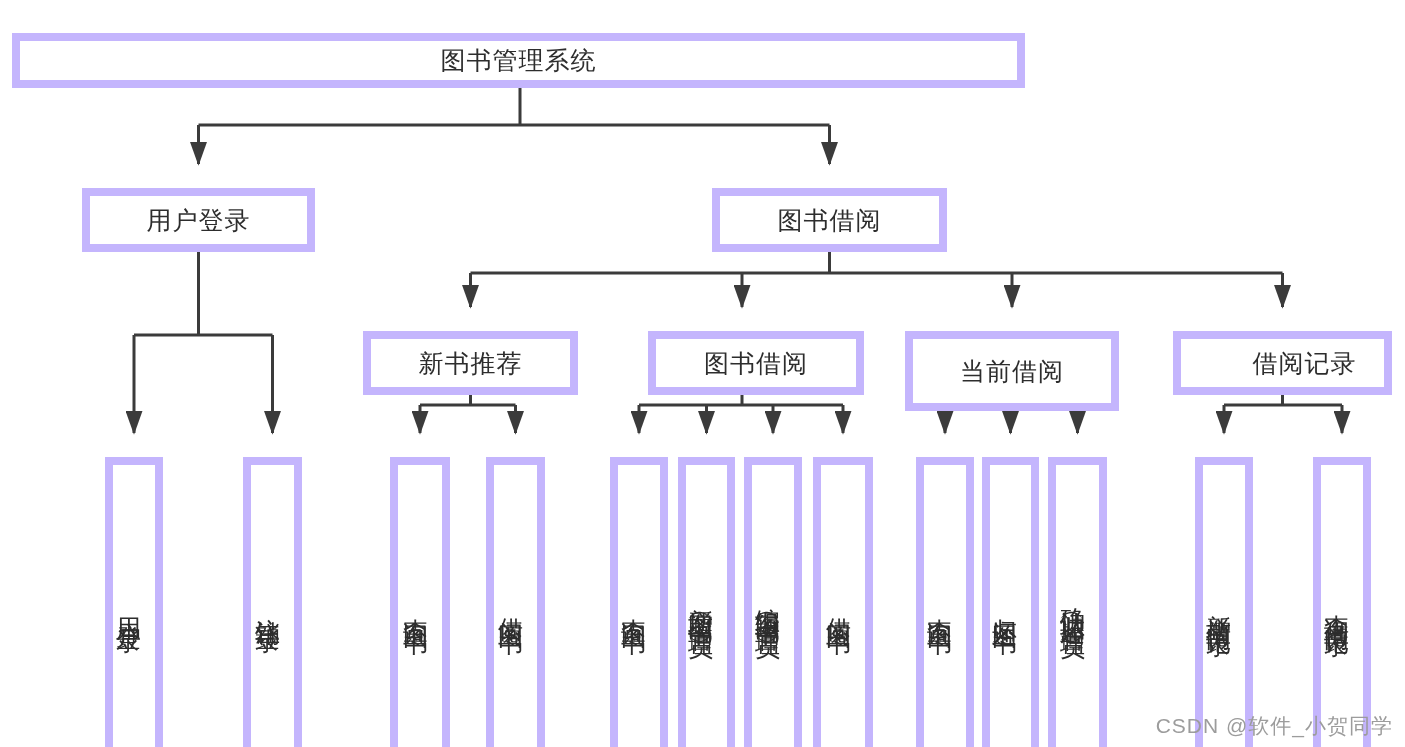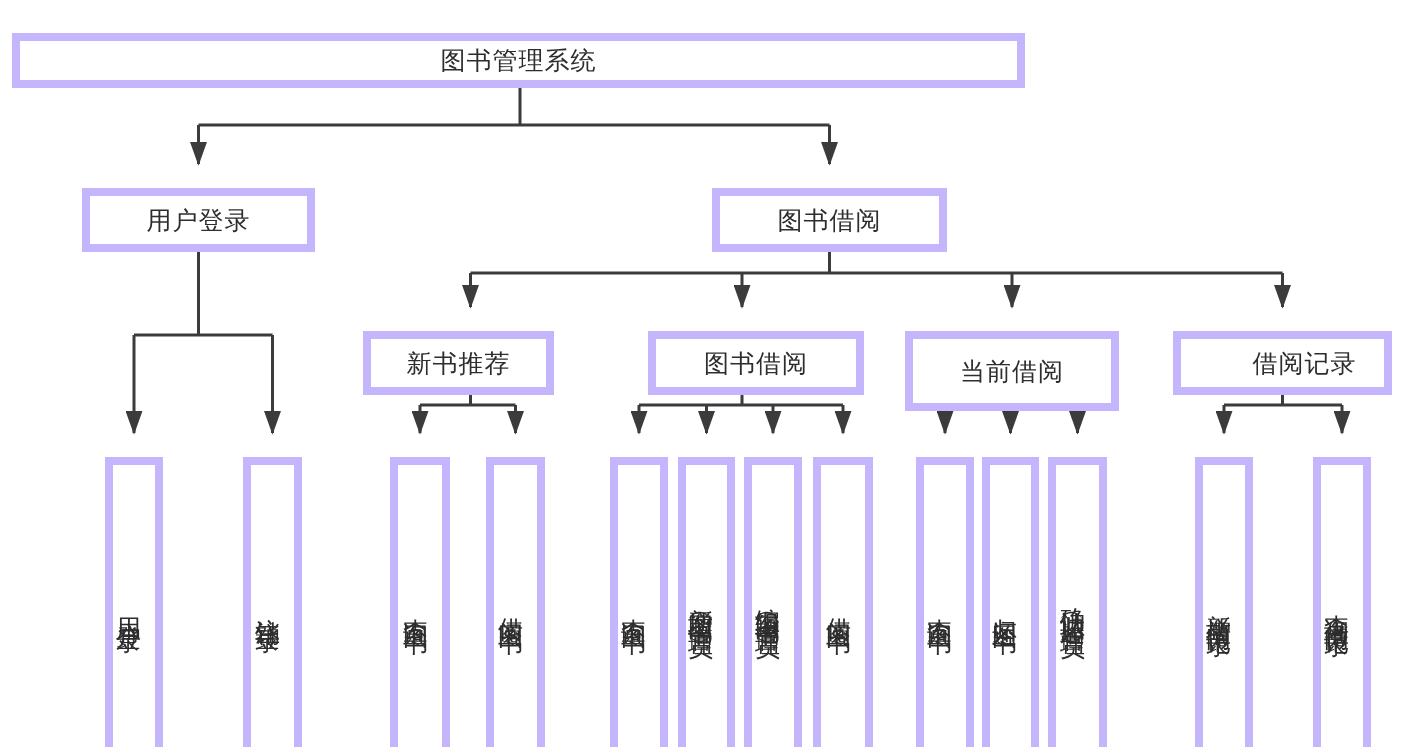--- a/index.html
+++ b/index.html
@@ -106,21 +106,21 @@
       <line x1="1224" y1="405" x2="1224" y2="433" marker-end="url(#arrow)"></line>
       <line x1="1342" y1="405" x2="1342" y2="433" marker-end="url(#arrow)"></line>
     </g>
   </svg>
 
   <div class="node" style="left:12px; top:13px; width:1013px; height:55px;">图书管理系统</div>
 
   <div class="node" style="left:82px; top:168px; width:233px; height:64px;">用户登录</div>
   <div class="node" style="left:712px; top:168px; width:235px; height:64px;">图书借阅</div>
 
-  <div class="node" style="left:363px; top:311px; width:191px; height:64px;">新书推荐</div>
+  <div class="node" style="left:363px; top:311px; width:215px; height:64px;">新书推荐</div>
   <div class="node" style="left:648px; top:311px; width:216px; height:64px;">图书借阅</div>
   <div class="node" style="left:905px; top:311px; width:214px; height:80px;">当前借阅</div>
   <div class="node" style="left:1173px; top:311px; width:219px; height:64px;padding-left:44px;">借阅记录</div>
 
   <div class="node leaf" style="left:105px; width:58px;">用户登录</div>
   <div class="node leaf" style="left:243px; width:59px;">注销登录</div>
 
   <div class="node leaf" style="left:390px; width:60px;">查询图书</div>
   <div class="node leaf" style="left:486px; width:59px;">借阅图书</div>
 
@@ -129,13 +129,14 @@
   <div class="node leaf" style="left:744px; width:58px;">编辑图书（管理员）</div>
   <div class="node leaf" style="left:813px; width:60px;">借阅图书</div>
 
   <div class="node leaf" style="left:916px; width:58px;">查询图书</div>
   <div class="node leaf" style="left:982px; width:57px;">归还图书</div>
   <div class="node leaf" style="left:1048px; width:59px;">确认归还（管理员）</div>
 
   <div class="node leaf" style="left:1195px; width:58px;">新增借阅记录</div>
   <div class="node leaf" style="left:1313px; width:58px;">查询借阅记录</div>
 
+  <div id="watermark">CSDN @软件_小贺同学</div>
 </div>
 
 </body></html>

